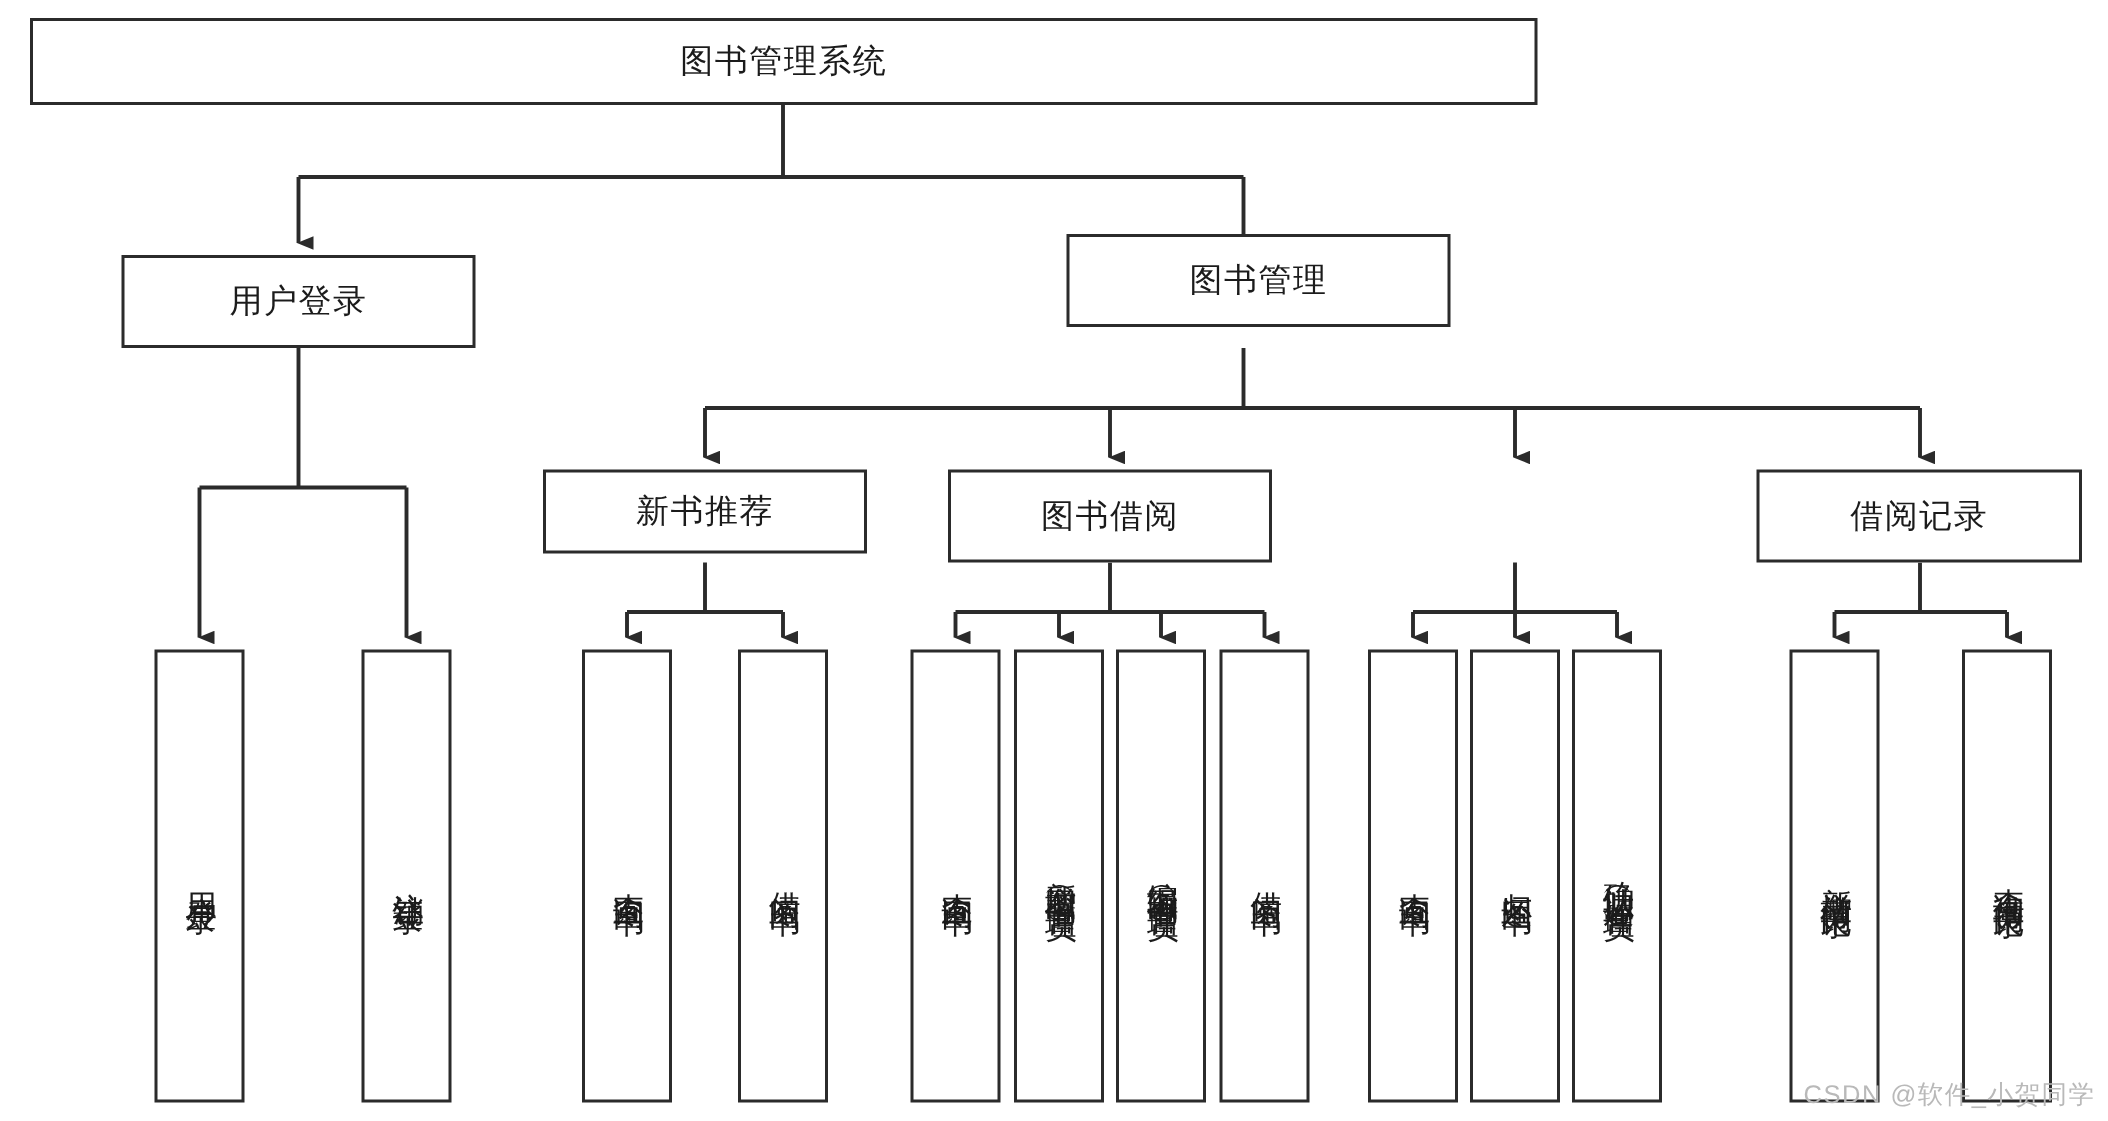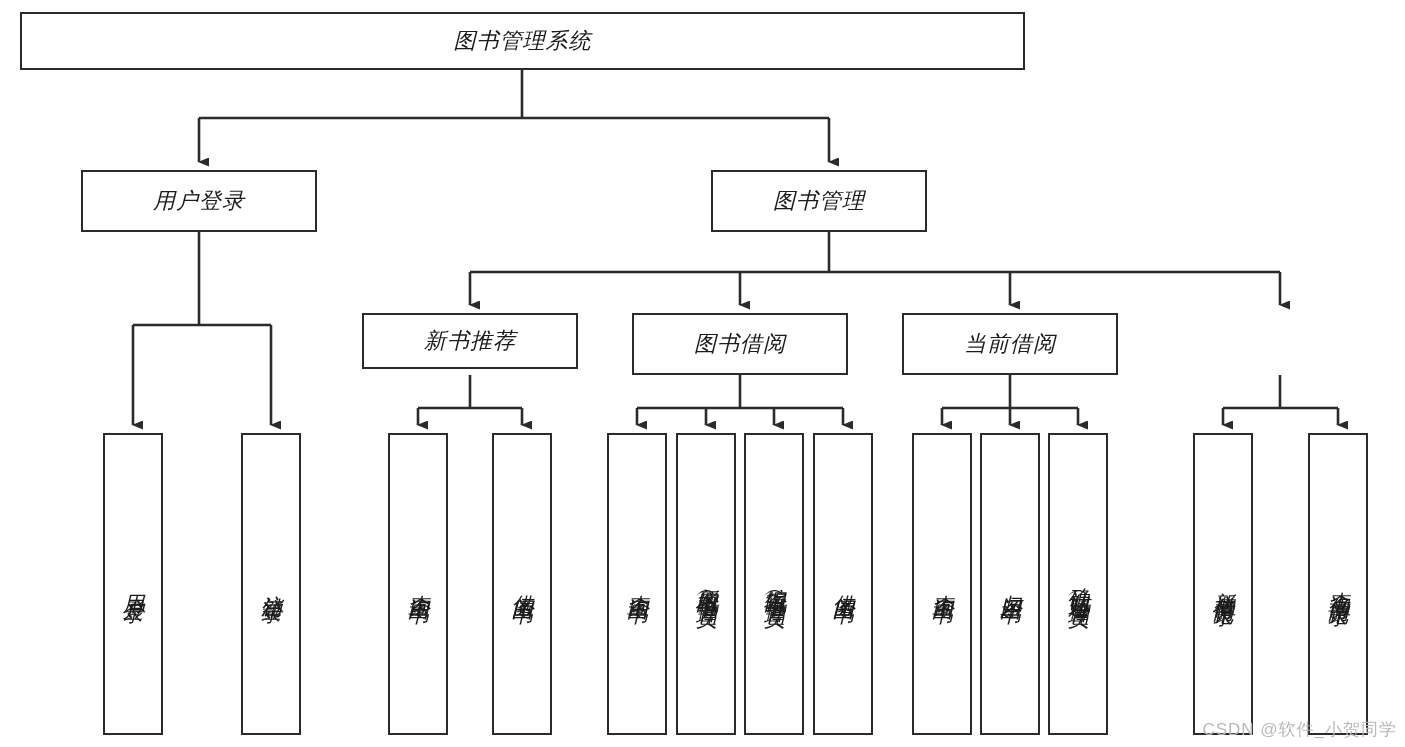--- a/index.html
+++ b/index.html
@@ -1,21 +1,21 @@
 <!DOCTYPE html>
 <html><head>
 <meta charset="utf-8">
 <title>图书管理系统 功能结构图</title>
 <style>
   html,body{margin:0;padding:0;background:#ffffff;}
   body{font-family:"Liberation Sans","DejaVu Sans",sans-serif;}
   #canvas{position:relative;width:1405px;height:747px;background:#ffffff;overflow:hidden;}
   svg#wires{position:absolute;left:0;top:0;width:1405px;height:747px;pointer-events:none;}
   .node{position:absolute;box-sizing:border-box;background:#ffffff;border:2px solid #2b2b2b;
-        display:flex;align-items:center;justify-content:center;font-style:italic;}
+        display:flex;align-items:center;justify-content:center;}
   .node.h{font-size:22px;color:#1b1b1b;letter-spacing:1px;}
   .node.v{font-size:21px;color:#1b1b1b;letter-spacing:1px;}
   .vtext{writing-mode:vertical-rl;text-orientation:upright;line-height:1.16;
          letter-spacing:3px;white-space:nowrap;}
   .hl{white-space:nowrap;}
   .watermark{position:absolute;right:8px;bottom:6px;font-size:17px;color:#b9b9b9;
              letter-spacing:1px;white-space:nowrap;margin-top:48px;}
 </style>
 </head>
 <body>
@@ -74,32 +74,32 @@
     </g>
   </svg>
 
   <div class="node h" style="left:20px;top:12px;width:1005px;height:58px;">
     <span class="hl">图书管理系统</span>
   </div>
 
   <div class="node h" style="left:81px;top:170px;width:236px;height:62px;">
     <span class="hl">用户登录</span>
   </div>
-  <div class="node h" style="left:711px;top:170px;width:216px;height:62px;">
+  <div class="node h" style="left:711px;top:156px;width:256px;height:62px;">
     <span class="hl">图书管理</span>
   </div>
 
   <div class="node h" style="left:362px;top:313px;width:216px;height:56px;">
     <span class="hl">新书推荐</span>
   </div>
   <div class="node h" style="left:632px;top:313px;width:216px;height:62px;text-align:right;">
     <span class="hl">图书借阅</span>
   </div>
-  <div class="node h" style="left:902px;top:313px;width:216px;height:62px;">
-    <span class="hl">当前借阅</span>
+  <div class="node h" style="left:1171px;top:313px;width:217px;height:62px;">
+    <span class="hl">借阅记录</span>
   </div>
 
   <div class="node v" style="left:103px;top:433px;width:60px;height:302px;">
     <span class="vtext">用户登录</span>
   </div>
   <div class="node v" style="left:241px;top:433px;width:60px;height:302px;">
     <span class="vtext">注销登录</span>
   </div>
 
   <div class="node v" style="left:388px;top:433px;width:60px;height:302px;">

